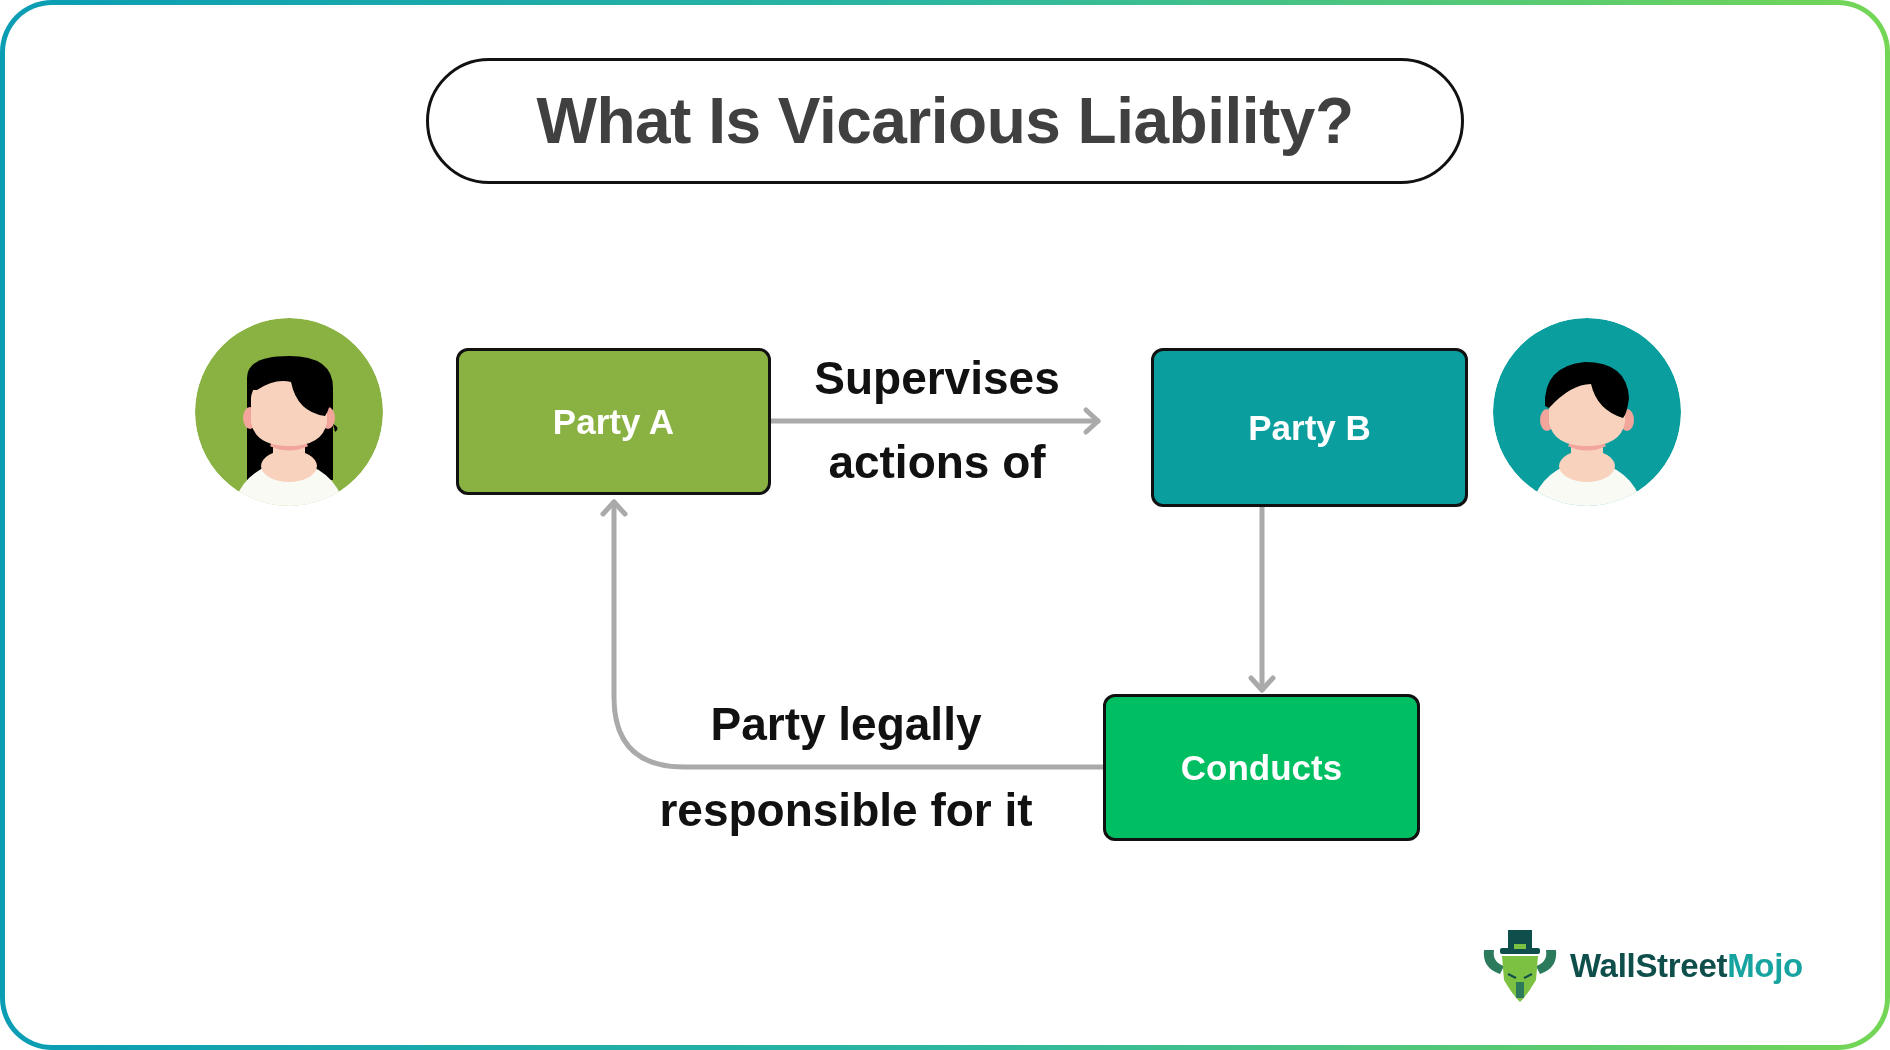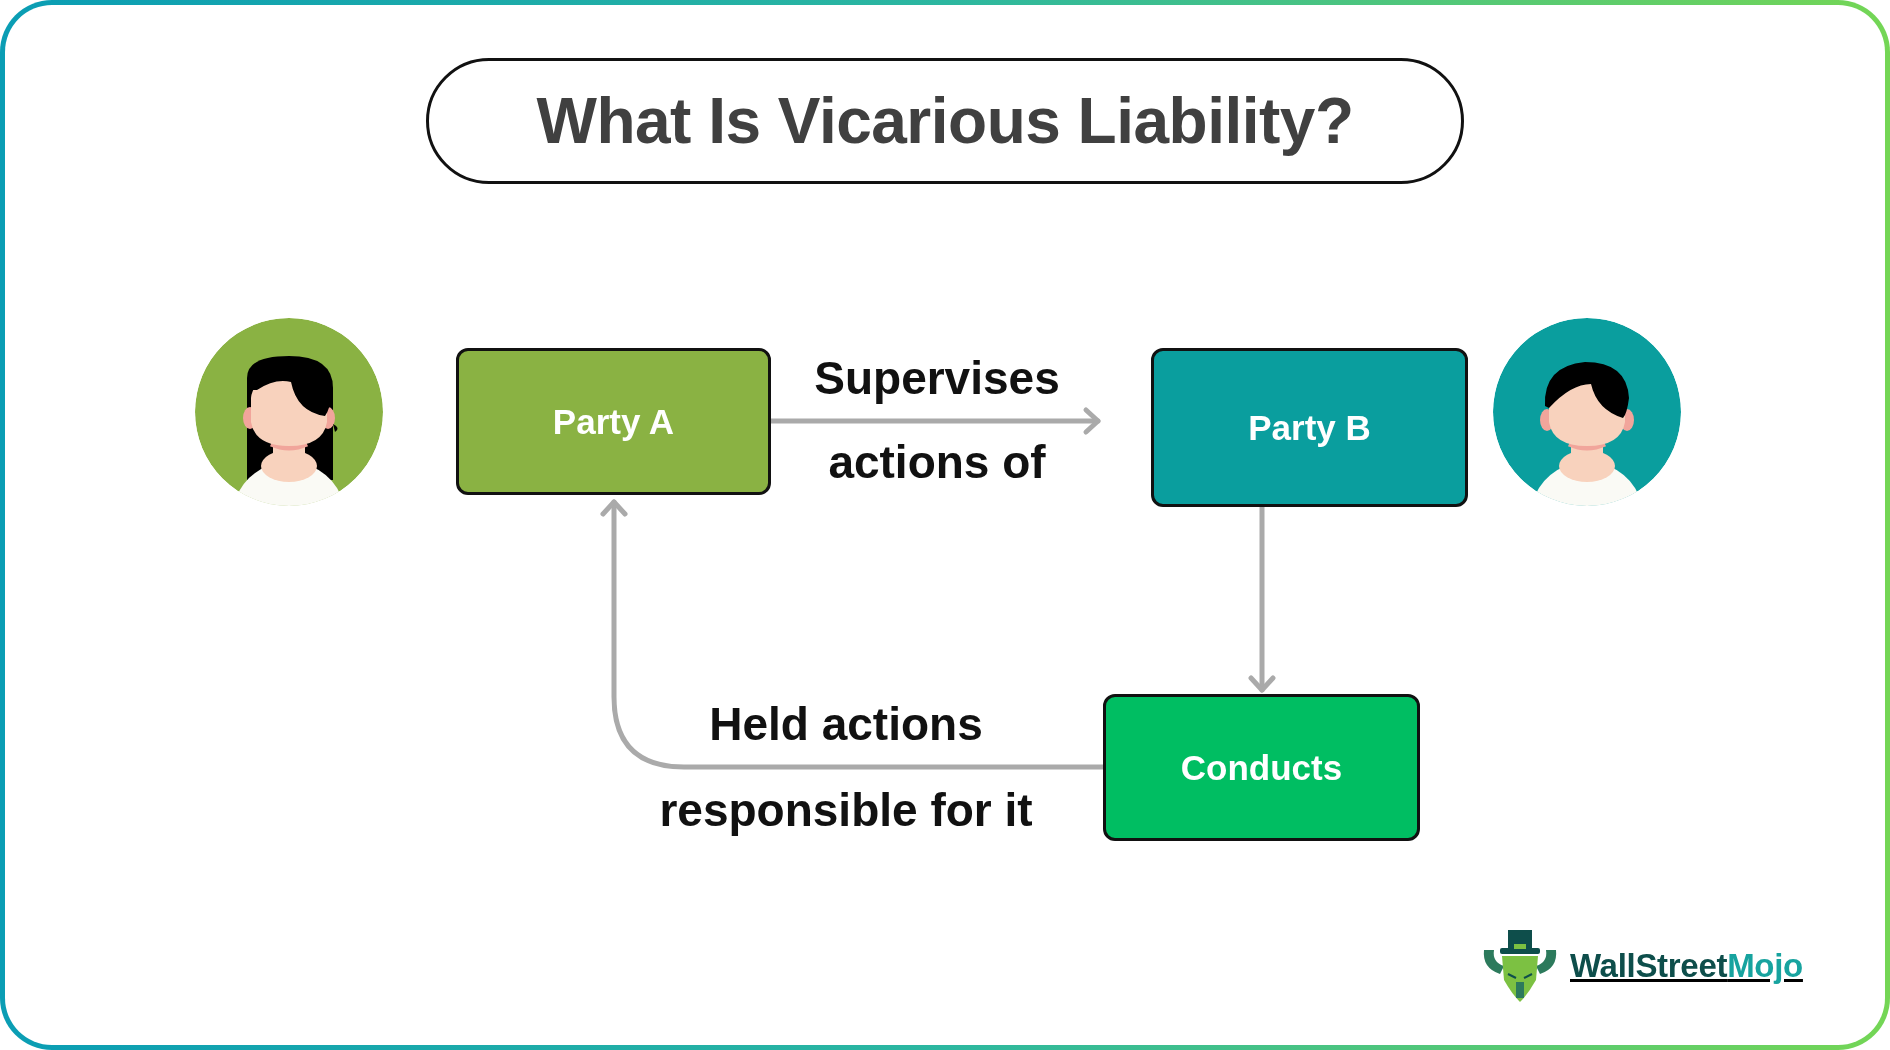--- a/index.html
+++ b/index.html
@@ -14,21 +14,21 @@
                 display:flex; align-items:center; justify-content:center; background:#fff; }
   .title-pill span { font-size:64px; font-weight:bold; color:#404040; letter-spacing:-0.5px; }
   .avatar { position:absolute; width:188px; height:188px; }
   .box { position:absolute; box-sizing:border-box; border:3px solid #111; border-radius:12px;
          display:flex; align-items:center; justify-content:center; text-align:center;
          color:#fff; font-weight:bold; font-size:35px; line-height:53px; }
   .label { position:absolute; font-size:46px; font-weight:bold; color:#111; text-align:center;
            white-space:nowrap; transform:translate(-50%,-50%); }
   svg.connectors { position:absolute; left:0; top:0; }
   .logo { position:absolute; left:1480px; top:928px; display:flex; align-items:center; }
-  .logo-text { font-size:33px; font-weight:bold; margin-left:10px; letter-spacing:-0.3px;text-decoration:underline; }
+  .logo-text { font-size:33px; font-weight:bold; margin-left:10px; letter-spacing:-0.3px; }
   .logo-text .a { color:#0e4e4b; }
   .logo-text .b { color:#17a39f; }
 </style>
 </head>
 <body>
 
 <div class="frame">
   <div class="frame-inner"></div>
 </div>
 
@@ -101,21 +101,21 @@
 <div class="box" style="left:1103px; top:348px; width:317px; height:159px; background:#0a9e9e;margin-left:48px;">
   <span>Party B</span>
 </div>
 
 <div class="box" style="left:1103px; top:694px; width:317px; height:147px; background:#00be62; flex-direction:row;">
   <span>Conducts</span>
 </div>
 
 <div class="label" style="left:937px; top:378px;">Supervises</div>
 <div class="label" style="left:937px; top:462px;">actions of</div>
-<div class="label" style="left:846px; top:724px;">Held actions</div>
+<div class="label" style="left:846px; top:724px;">Party legally</div>
 <div class="label" style="left:846px; top:810px;">responsible for it</div>
 
 <div class="logo">
   <svg width="80" height="76" viewBox="0 0 80 76">
     <path d="M4,22 Q2,40 20,46 L24,38 Q12,34 14,22 Z" fill="#2c7a5c"></path>
     <path d="M76,22 Q78,40 60,46 L56,38 Q68,34 66,22 Z" fill="#2c7a5c"></path>
     <rect x="28" y="2" width="24" height="20" fill="#0e4e4b"></rect>
     <rect x="20" y="20" width="40" height="6" rx="2" fill="#0e4e4b"></rect>
     <rect x="34" y="16" width="12" height="5" fill="#7cc142"></rect>
     <path d="M22,28 L58,28 L56,52 Q48,66 40,74 Q32,66 24,52 Z" fill="#7cc142"></path>

